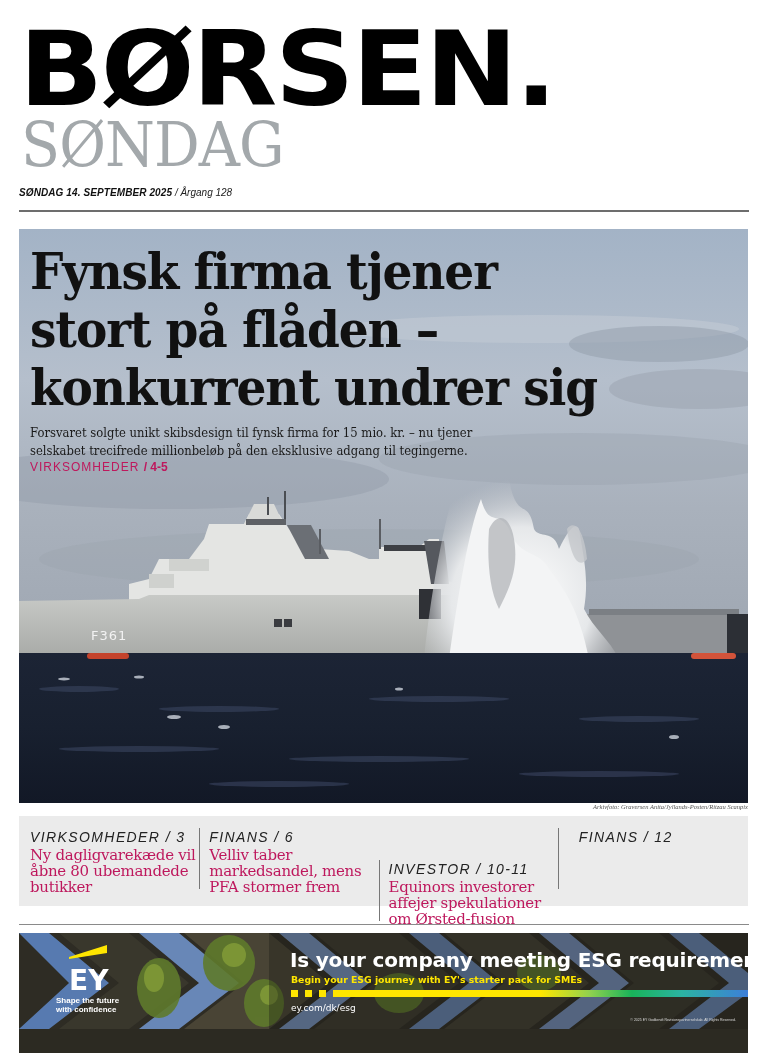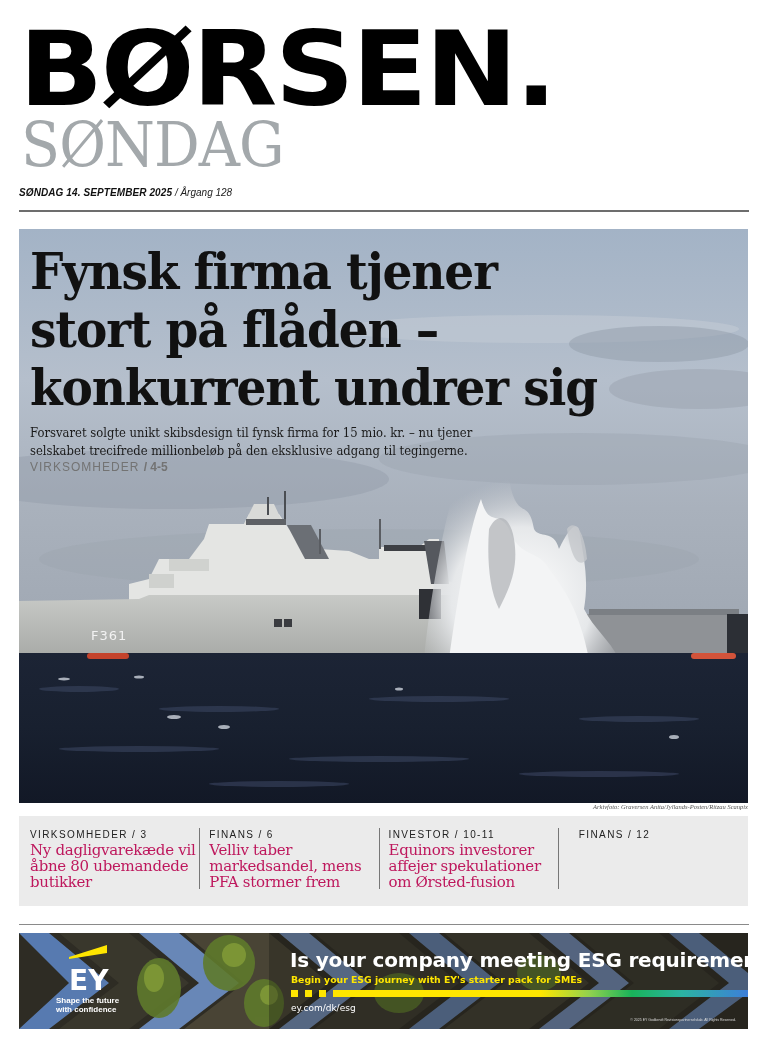--- a/index.html
+++ b/index.html
@@ -33,47 +33,47 @@
     font-family: "DejaVu Serif", serif; font-size: 50px; line-height: 58px;
     color: #111; letter-spacing: -1.2px; transform: scaleX(0.94); transform-origin: left top;
   }
   .headline span { display: block; white-space: nowrap; }
   .lead {
     position: absolute; left: 11px; top: 195px; width: 470px;
     font-family: "DejaVu Serif", serif; font-size: 12.5px; line-height: 18px; color: #1a1a1a;
     transform: scaleX(0.93); transform-origin: left top; white-space: nowrap;
   }
   .lead span { display: block; }
-  .kicker { position: absolute; left: 11px; top: 231px; font-size: 12px; letter-spacing: 1px; color: #737373; white-space: nowrap; }
+  .kicker { position: absolute; left: 11px; top: 231px; font-size: 12px; letter-spacing: 1px; color: #be185d; white-space: nowrap; }
   .kicker b { font-weight: 700; letter-spacing: 0; }
   .credit {
     position: absolute; right: 20px; top: 803px; font-family: "Liberation Serif", serif;
     font-style: italic; font-size: 6.5px; color: #555; white-space: nowrap;
   }
 
   
   .teasers { position: absolute; left: 19px; top: 816px; width: 729px; height: 90px; background: #ebebeb; display: flex; }
   .teaser { position: relative; flex: 1 1 0; padding: 13px 0 0 11px; }
   .teaser + .teaser::before {
     content: ""; position: absolute; left: 0; top: 12px; height: 61px; width: 1px; background: #777;
   }
-  .teaser .cat { font-size: 10px; letter-spacing: 1.4px; color: #222; white-space: nowrap; }
+  .teaser .cat { font-size: 14px; letter-spacing: 1.4px; color: #222; white-space: nowrap; font-style: italic; }
   .teaser .title {
     margin-top: 2px; font-family: "DejaVu Serif", serif; font-size: 15px; line-height: 16px;
     color: #be185d; letter-spacing: -0.3px; white-space: nowrap;
   }
   .teaser .title span { display: block; }
   .teaser:nth-child(2) { padding-left: 10px; }
-  .teaser:nth-child(3) { padding-left: 10px; }
+  .teaser:nth-child(3) { padding-left: 10px; margin-top: 32px; }
   .teaser:nth-child(4) { padding-left: 21px; }
 
   .rule-bottom { position: absolute; left: 19px; top: 924px; width: 730px; height: 1px; background: #8a8a8a; }
 
   
-  .ad { position: absolute; left: 19px; top: 933px; width: 729px; height: 96px; overflow: hidden; background: #2c2a22; }
+  .ad { position: absolute; left: 19px; top: 933px; width: 729px; height: 121px; overflow: hidden; background: #2c2a22; }
   .ad svg.bg { position: absolute; left: 0; top: 0; width: 729px; height: 96px; }
   .ey-logo { position: absolute; left: 36px; top: 12px; width: 60px; height: 50px; }
   .ey-tagline { position: absolute; left: 37px; top: 63px; font-size: 8px; line-height: 9px; font-weight: 700; color: #fff; white-space: nowrap; }
   .ey-tagline span { display: block; }
   .ad-headline { position: absolute; left: 271px; top: 15px; font-family: "DejaVu Sans", sans-serif; font-weight: 700; font-size: 20px; color: #fff; white-space: nowrap; letter-spacing: -0.2px; }
   .ad-sub { position: absolute; left: 272px; top: 41px; font-family: "DejaVu Sans", sans-serif; font-weight: 700; font-size: 9.3px; color: #ffe600; white-space: nowrap; text-align: right; }
   .ad-bar { position: absolute; left: 272px; top: 57px; width: 457px; height: 7px; }
   .ad-bar .sq { position: absolute; top: 0; width: 7px; height: 7px; background: #ffe600; }
   .ad-bar .line { position: absolute; left: 42px; top: 0; right: 0; height: 7px;
     background: linear-gradient(90deg, #ffe600 0%, #ffe600 50%, #8fd14f 62%, #19b35a 72%, #2bb3a2 84%, #3d7fd9 100%); }

